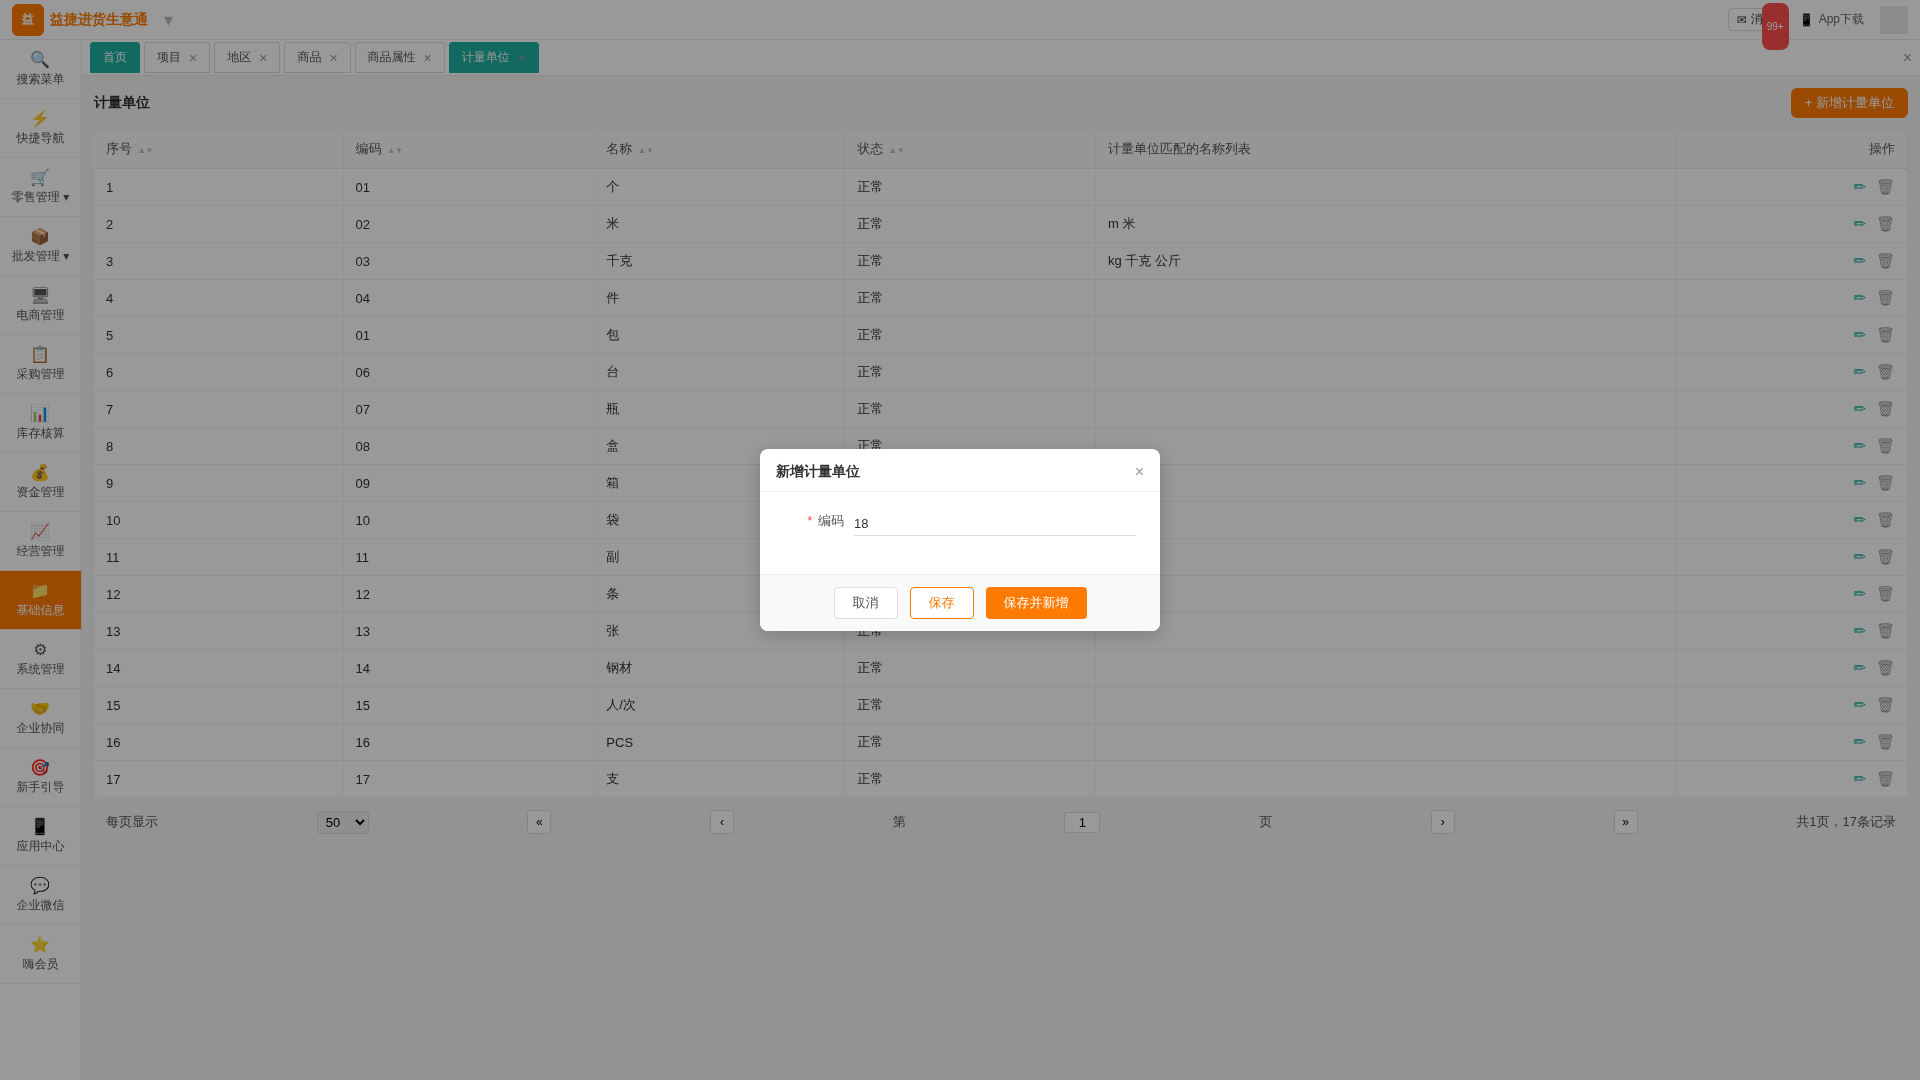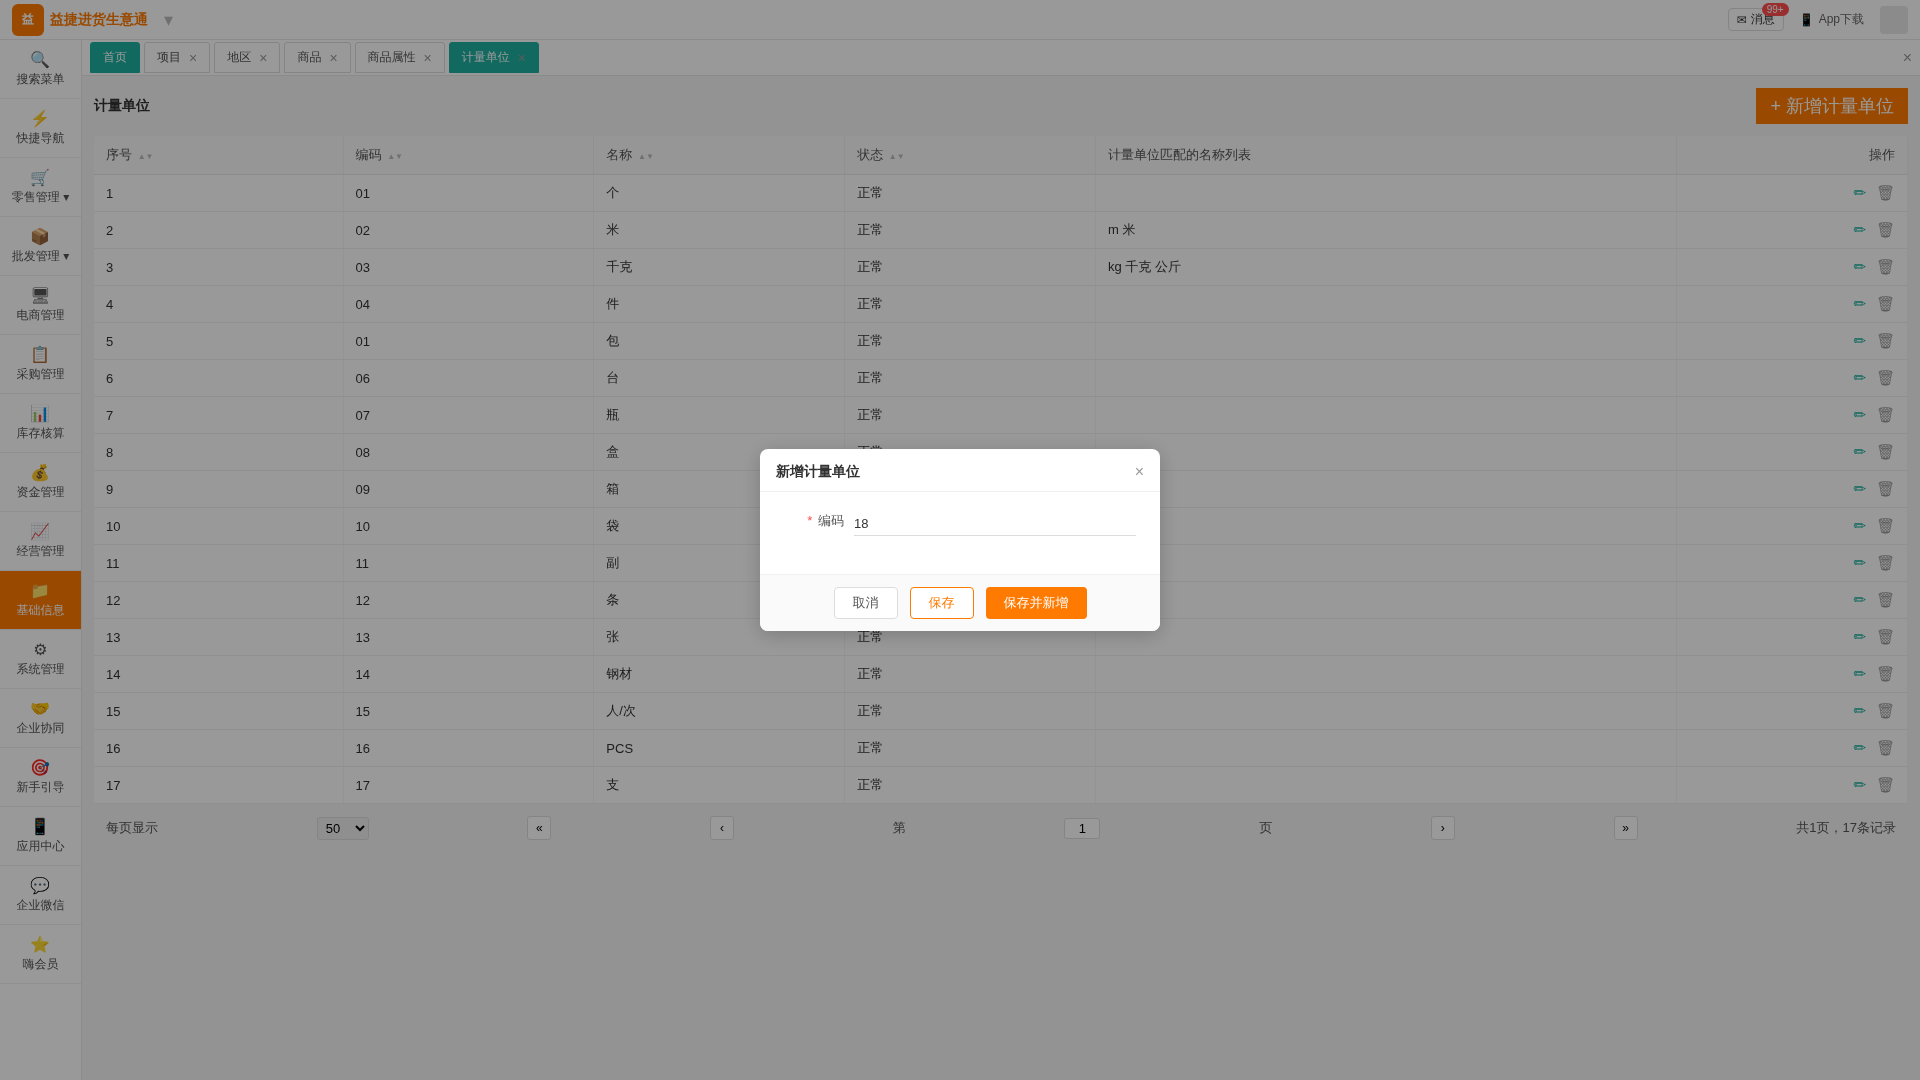--- a/index.html
+++ b/index.html
@@ -17,21 +17,21 @@
       position: fixed;
       top: 0; left: 0; right: 0;
       z-index: 100;
     }
     .top-bar-left { display: flex; align-items: center; gap: 8px; }
     .logo-area { display: flex; align-items: center; gap: 6px; }
     .logo-icon { width: 32px; height: 32px; background: #ff7a00; border-radius: 6px; display: flex; align-items: center; justify-content: center; color: #fff; font-weight: bold; font-size: 12px; }
     .logo-text { color: #ff7a00; font-weight: bold; font-size: 14px; }
     .top-bar-right { display: flex; align-items: center; gap: 16px; }
     .badge-btn { position: relative; display: flex; align-items: center; gap: 4px; background: #fff; border: 1px solid #ddd; border-radius: 4px; padding: 2px 8px; cursor: pointer; font-size: 12px; }
-    .badge { background: #ff4d4f; color: #fff; border-radius: 8px; font-size: 10px; padding: 1px 5px; position: absolute; top: -6px; right: -6px; }
+    .badge { background: #ff4d4f; color: #fff; border-radius: 8px; font-size: 10px; padding: 18px 5px; position: absolute; top: -6px; right: -6px; }
     .app-download { display: flex; align-items: center; gap: 4px; font-size: 12px; color: #666; cursor: pointer; }
     .avatar { width: 28px; height: 28px; background: #e8e8e8; border-radius: 4px; cursor: pointer; }
 
     
     .layout { display: flex; margin-top: 40px; height: calc(100vh - 40px); }
 
     
     .sidebar {
       width: 82px;
       background: #fff;
@@ -85,21 +85,21 @@
     .tab-item.home { background: #1dafa0; color: #fff; border-color: #1dafa0; }
     .tab-close-btn { color: #999; font-size: 14px; margin-left: 4px; line-height: 1; cursor: pointer; }
     .tab-bar-close { margin-left: auto; color: #999; cursor: pointer; font-size: 16px; }
 
     
     .content-area { flex: 1; padding: 12px; overflow-y: auto; position: relative; background: #f5f5f5; }
 
     
     .page-header { display: flex; align-items: center; justify-content: space-between; margin-bottom: 12px; }
     .page-title { font-size: 14px; font-weight: bold; color: #333; }
-    .add-btn { background: #ff7a00; color: #fff; border: none; border-radius: 0; padding: 6px 14px; font-size: 18px; cursor: pointer; }
+    .add-btn { background: #ff7a00; color: #fff; border: none; border-radius: 6px; padding: 6px 14px; font-size: 13px; cursor: pointer; }
 
     
     .table-container { background: #fff; border-radius: 4px; overflow: hidden; }
     table { width: 100%; border-collapse: collapse; font-size: 13px; }
     thead tr { background: #fafafa; }
     th { padding: 10px 12px; text-align: left; color: #555; font-weight: normal; border-bottom: 1px solid #e8e8e8; border-right: 1px solid #f0f0f0; white-space: nowrap; }
     th .sort-arrows { display: inline-flex; flex-direction: column; font-size: 8px; margin-left: 2px; line-height: 1; color: #bbb; }
     td { padding: 9px 12px; border-bottom: 1px solid #f0f0f0; border-right: 1px solid #f5f5f5; }
     .status-normal { color: #333; }
     .action-btn { color: #1dafa0; cursor: pointer; font-size: 15px; }

